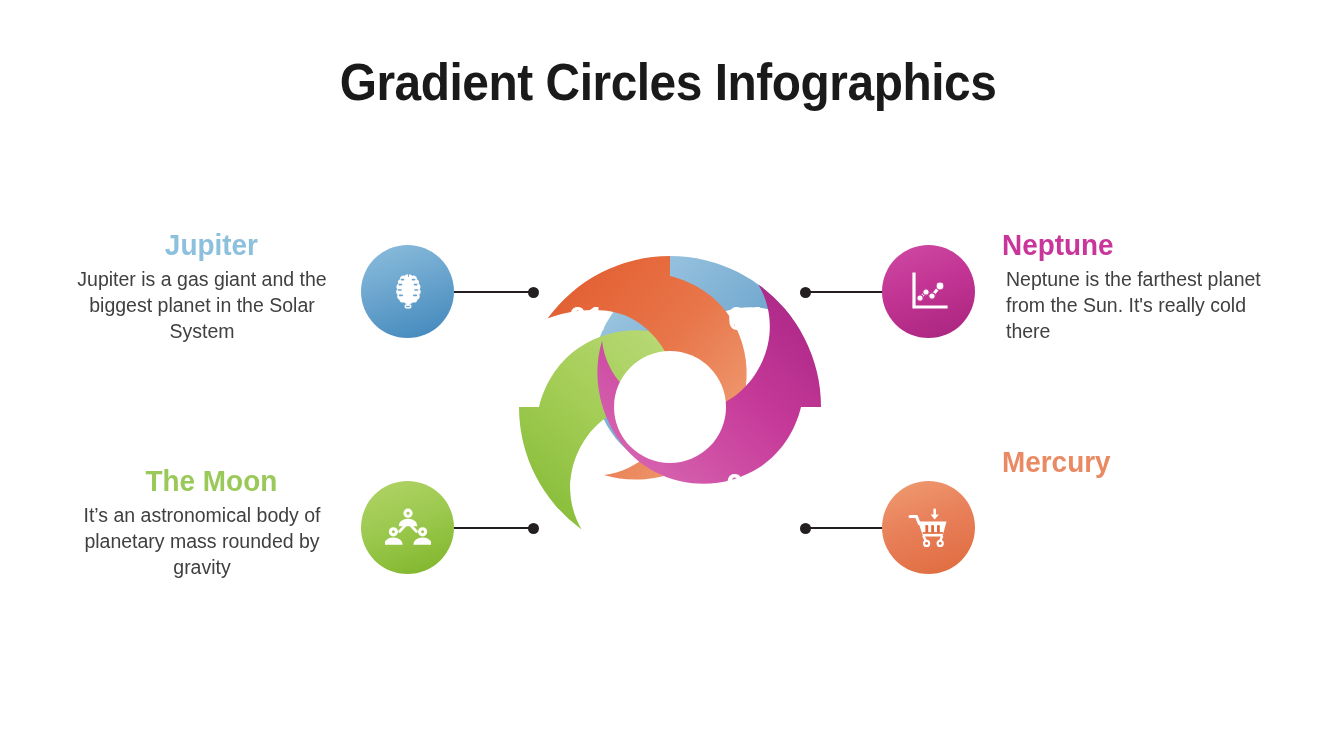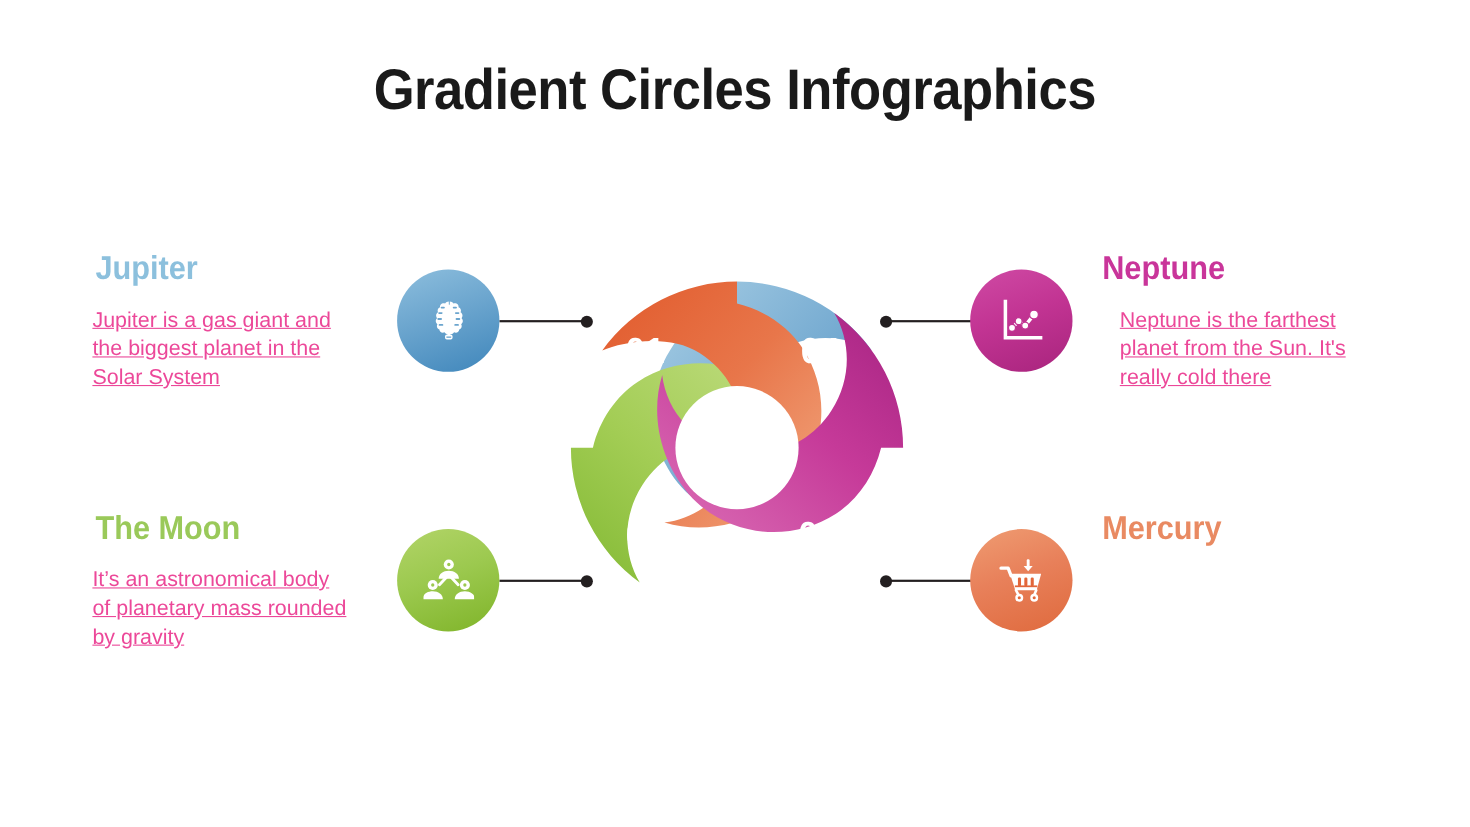--- a/index.html
+++ b/index.html
@@ -38,49 +38,48 @@
     transform: scaleX(0.92);
     transform-origin: center center;
     white-space: nowrap;
   }
 
   
   .block {
     position: absolute;
     width: 268px;
   }
-  .block-left  { text-align: left; }
+  .block-left  { text-align: center; }
   .block-right { text-align: left;  }
 
   .block .heading {
     font-family: "Liberation Sans Narrow", "Liberation Sans", sans-serif;
     font-weight: bold;
     font-size: 30px;
     line-height: 34px;
     margin: 0 0 4px 0;
     transform: scaleX(0.93);
     white-space: nowrap;
   }
   .block-left .heading  { transform-origin: right center; }
   .block-right .heading { transform-origin: left center; }
 
   .block .body {
     font-family: "Liberation Sans", sans-serif;
     font-weight: normal;
     font-size: 19.5px;
     line-height: 26px;
-    color: #ec4899;
-    margin: 16px;
-    text-decoration: underline;
+    color: #404040;
+    margin: 4px;
   }
 
   #block-jupiter  { left: 68px;   top: 228px; }
   #block-moon     { left: 68px;   top: 464px; }
   #block-neptune  { left: 1002px; top: 228px; }
-  #block-mercury  { left: 1002px; top: 464px; }
+  #block-mercury  { left: 1002px; top: 445px; }
 
   
   .icon-circle {
     position: absolute;
     width: 93px;
     height: 93px;
     border-radius: 50%;
     display: flex;
     align-items: center;
     justify-content: center;

